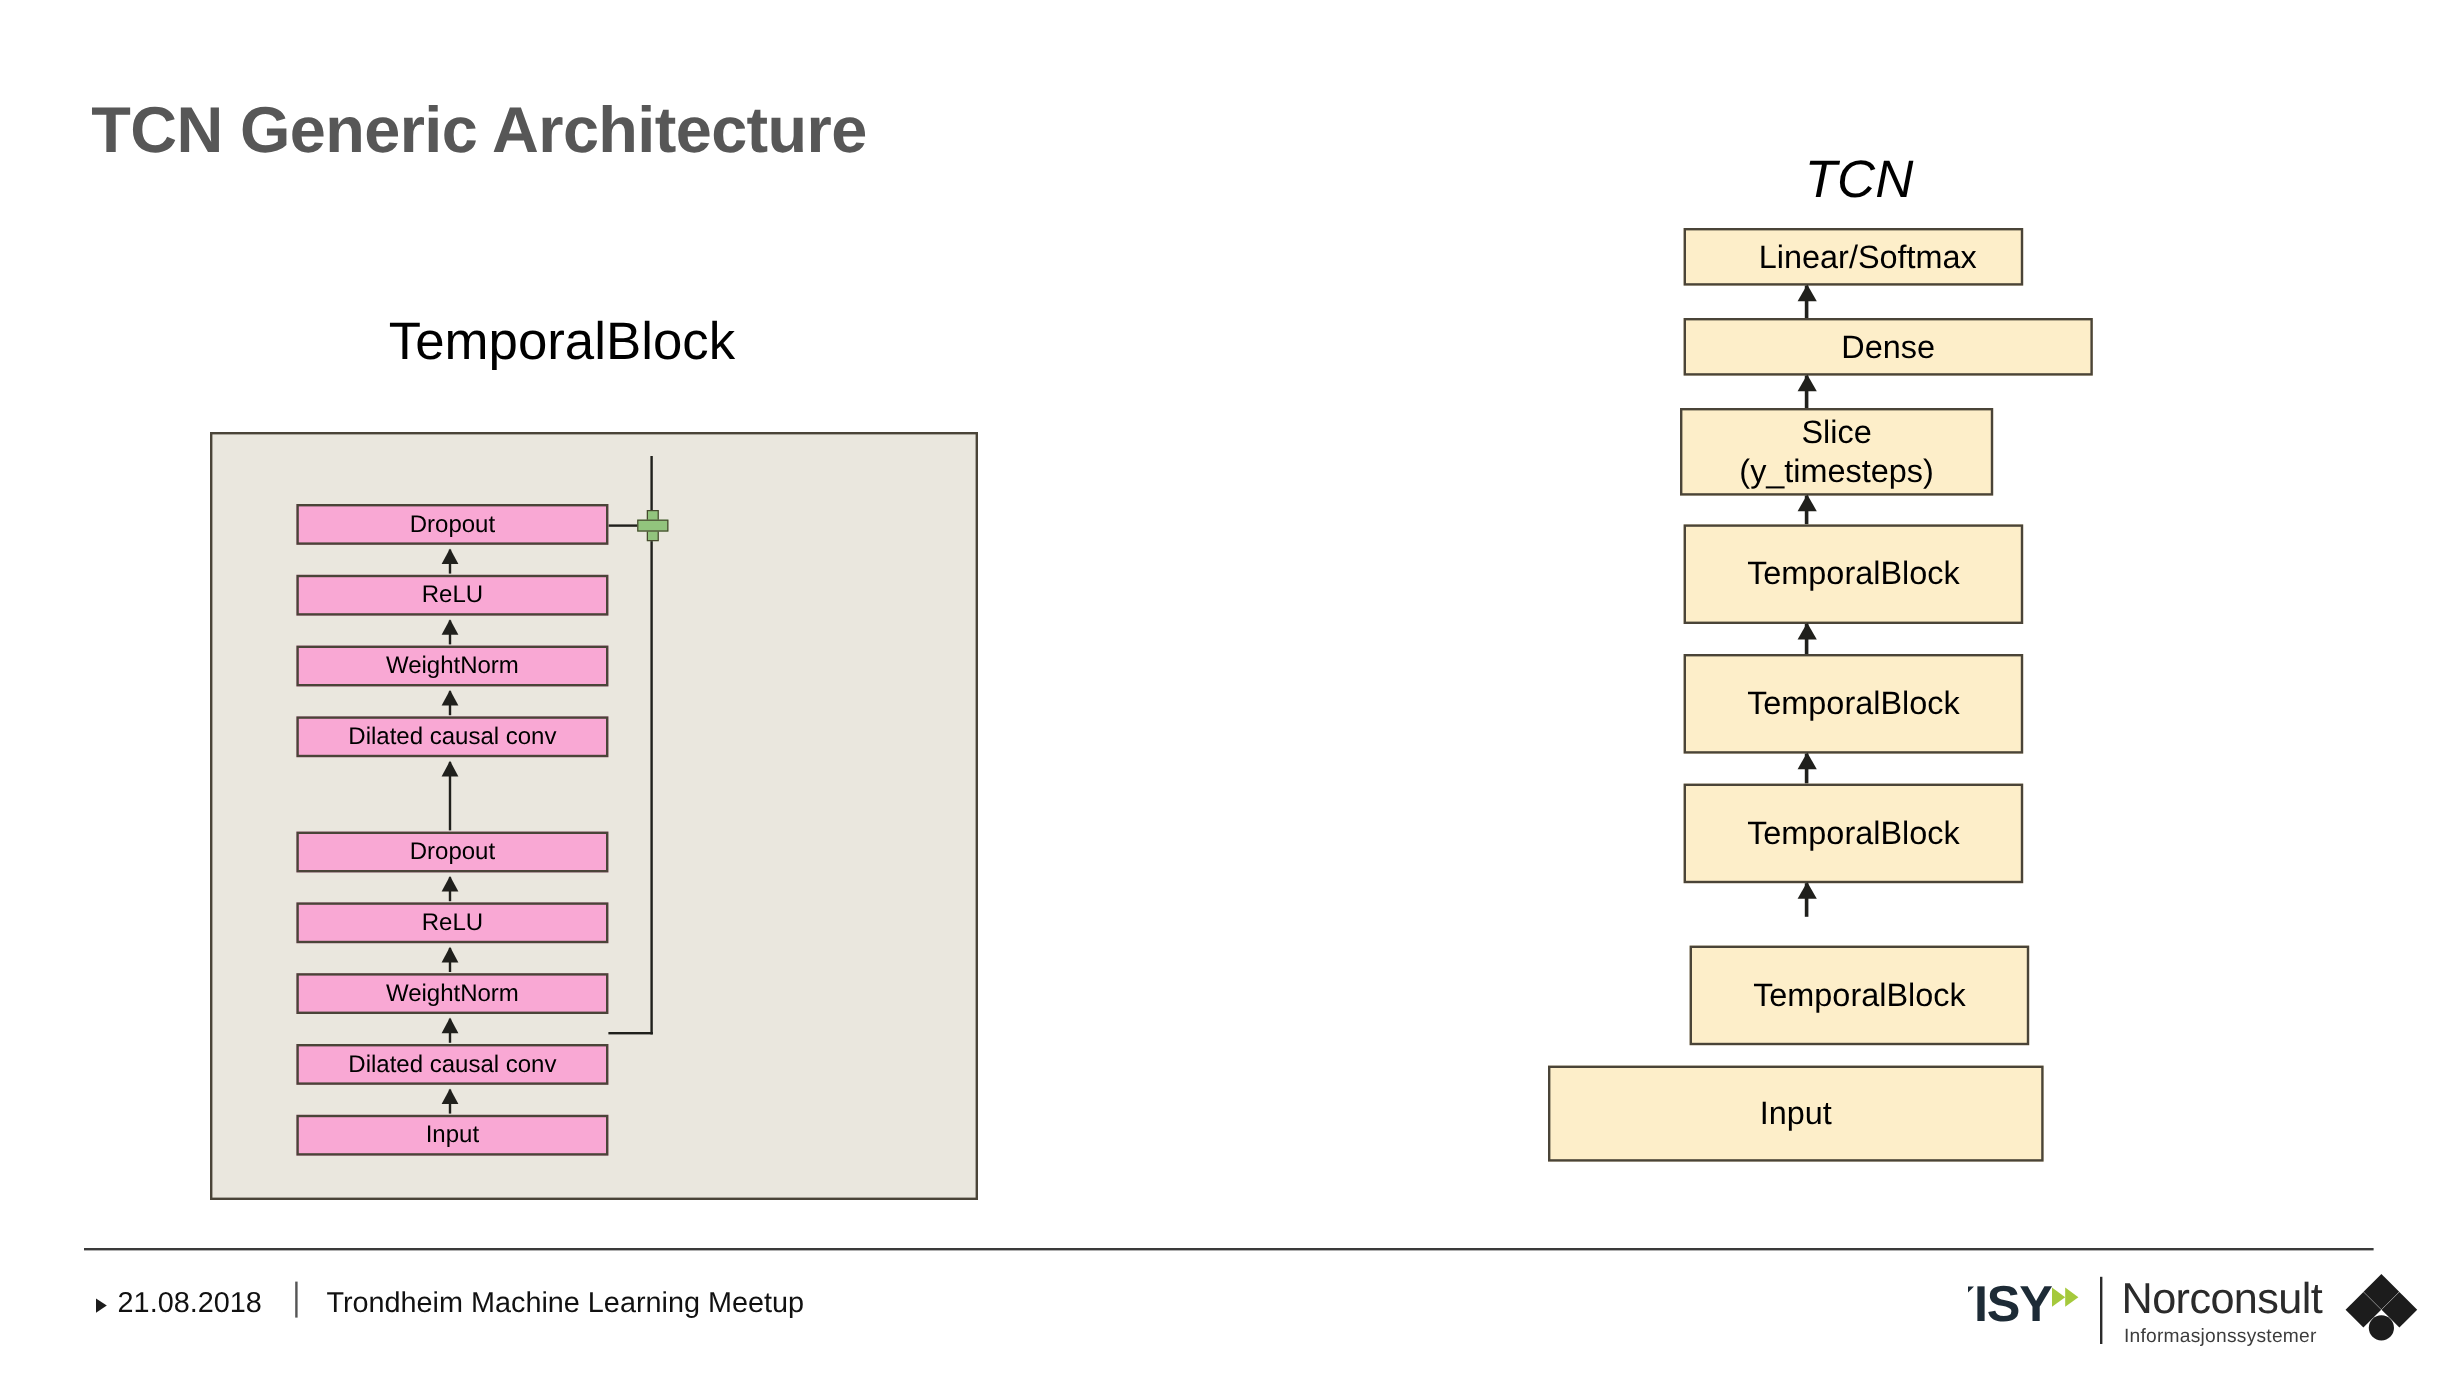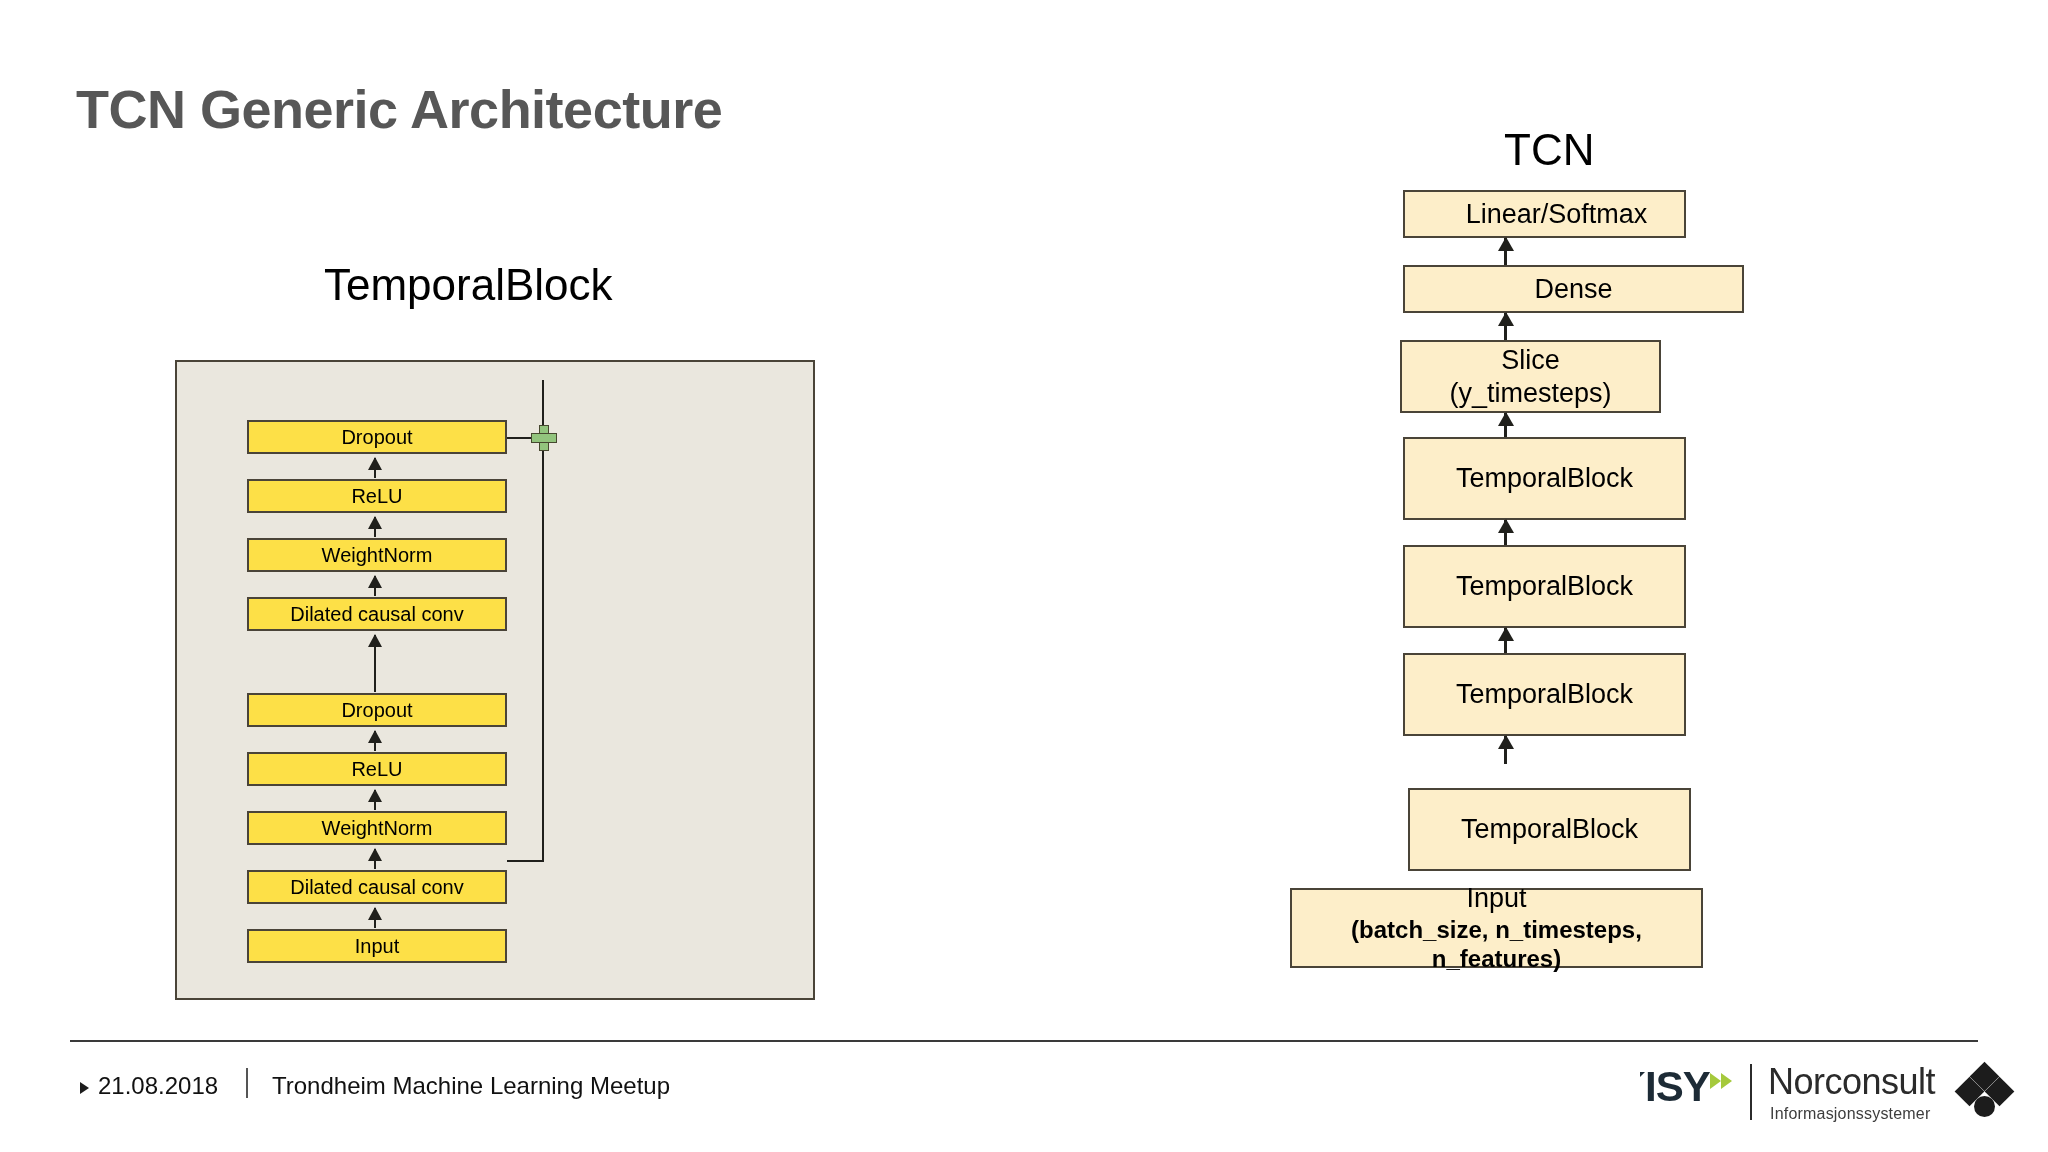--- a/index.html
+++ b/index.html
@@ -29,38 +29,38 @@
   }
 
   
   .section-caption {
     position: absolute;
     font-size: 44px;
     color: #000000;
     white-space: nowrap;
   }
   #caption-temporalblock { left: 324px; top: 260px; }
-  #caption-tcn { left: 1504px; top: 125px; }
+  #caption-tcn { left: 1504px; top: 125px; font-style: italic; }
 
   
   #temporalblock-container {
     position: absolute;
     left: 175px;
     top: 360px;
     width: 640px;
     height: 640px;
     background: #eae7de;
     border: 2px solid #4a4438;
     box-sizing: border-box;
   }
 
   
   .fbox {
     position: absolute;
-    background: #fde047;
+    background: #f9a8d4;
     border: 2px solid #4a4438;
     box-sizing: border-box;
     display: flex;
     align-items: center;
     justify-content: center;
     text-align: center;
     color: #000000;
     line-height: 1.12;
   }
   .lbox {
@@ -364,21 +364,20 @@
       <span>TemporalBlock</span>
     </div>
     <div class="rarrow" style="top:546px; height:28px;"></div>
 
     <div class="rbox" style="left:118px; top:598px; width:283px; height:83px;">
       <span>TemporalBlock</span>
     </div>
 
     <div class="rbox" style="left:0px; top:698px; width:413px; height:80px;">
       <span>Input</span>
-      <span class="line2-bold">(batch_size, n_timesteps, n_features)</span>
     </div>
   </div>
 
   <div id="footer-rule"></div>
   <div id="footer-bullet"></div>
   <div id="footer-date">21.08.2018</div>
   <div id="footer-sep"></div>
   <div id="logo">
     <div id="logo-isy-wrap">
       <div id="logo-isy-tick"></div>

